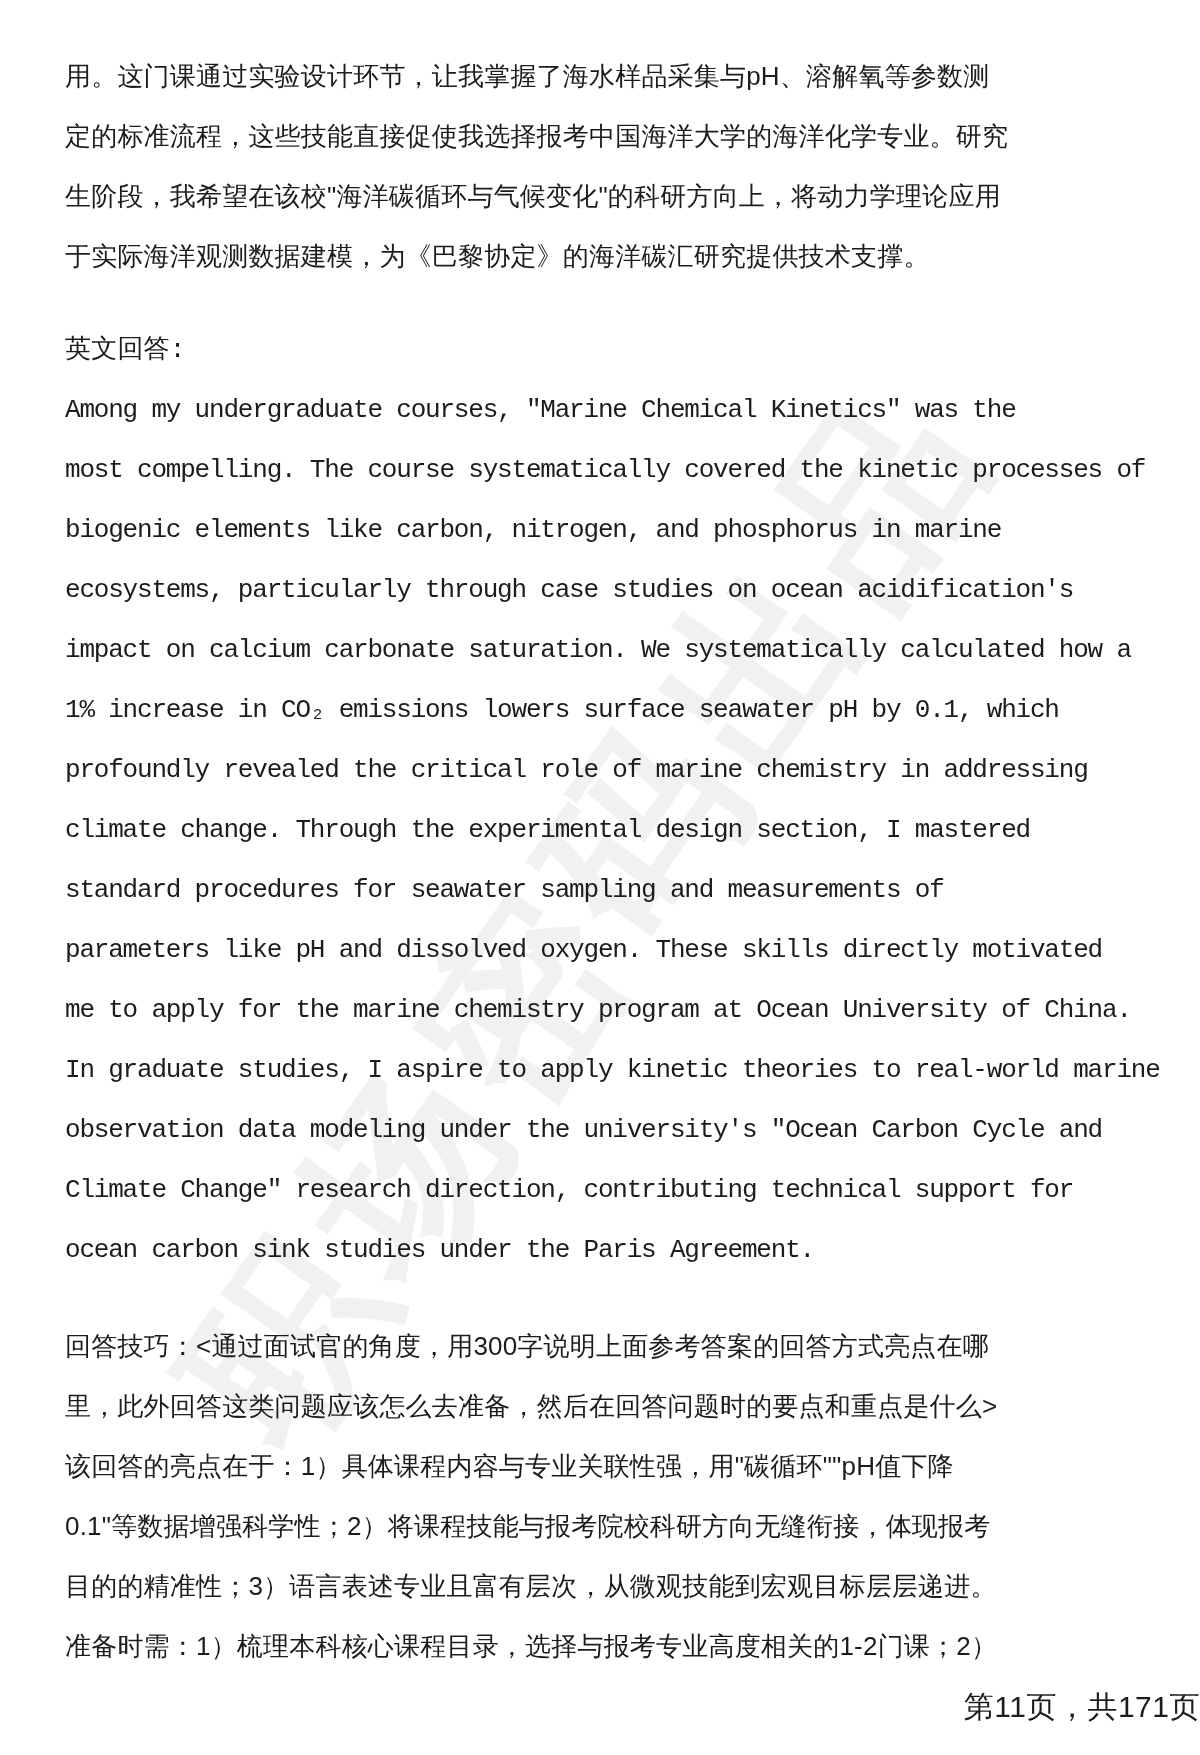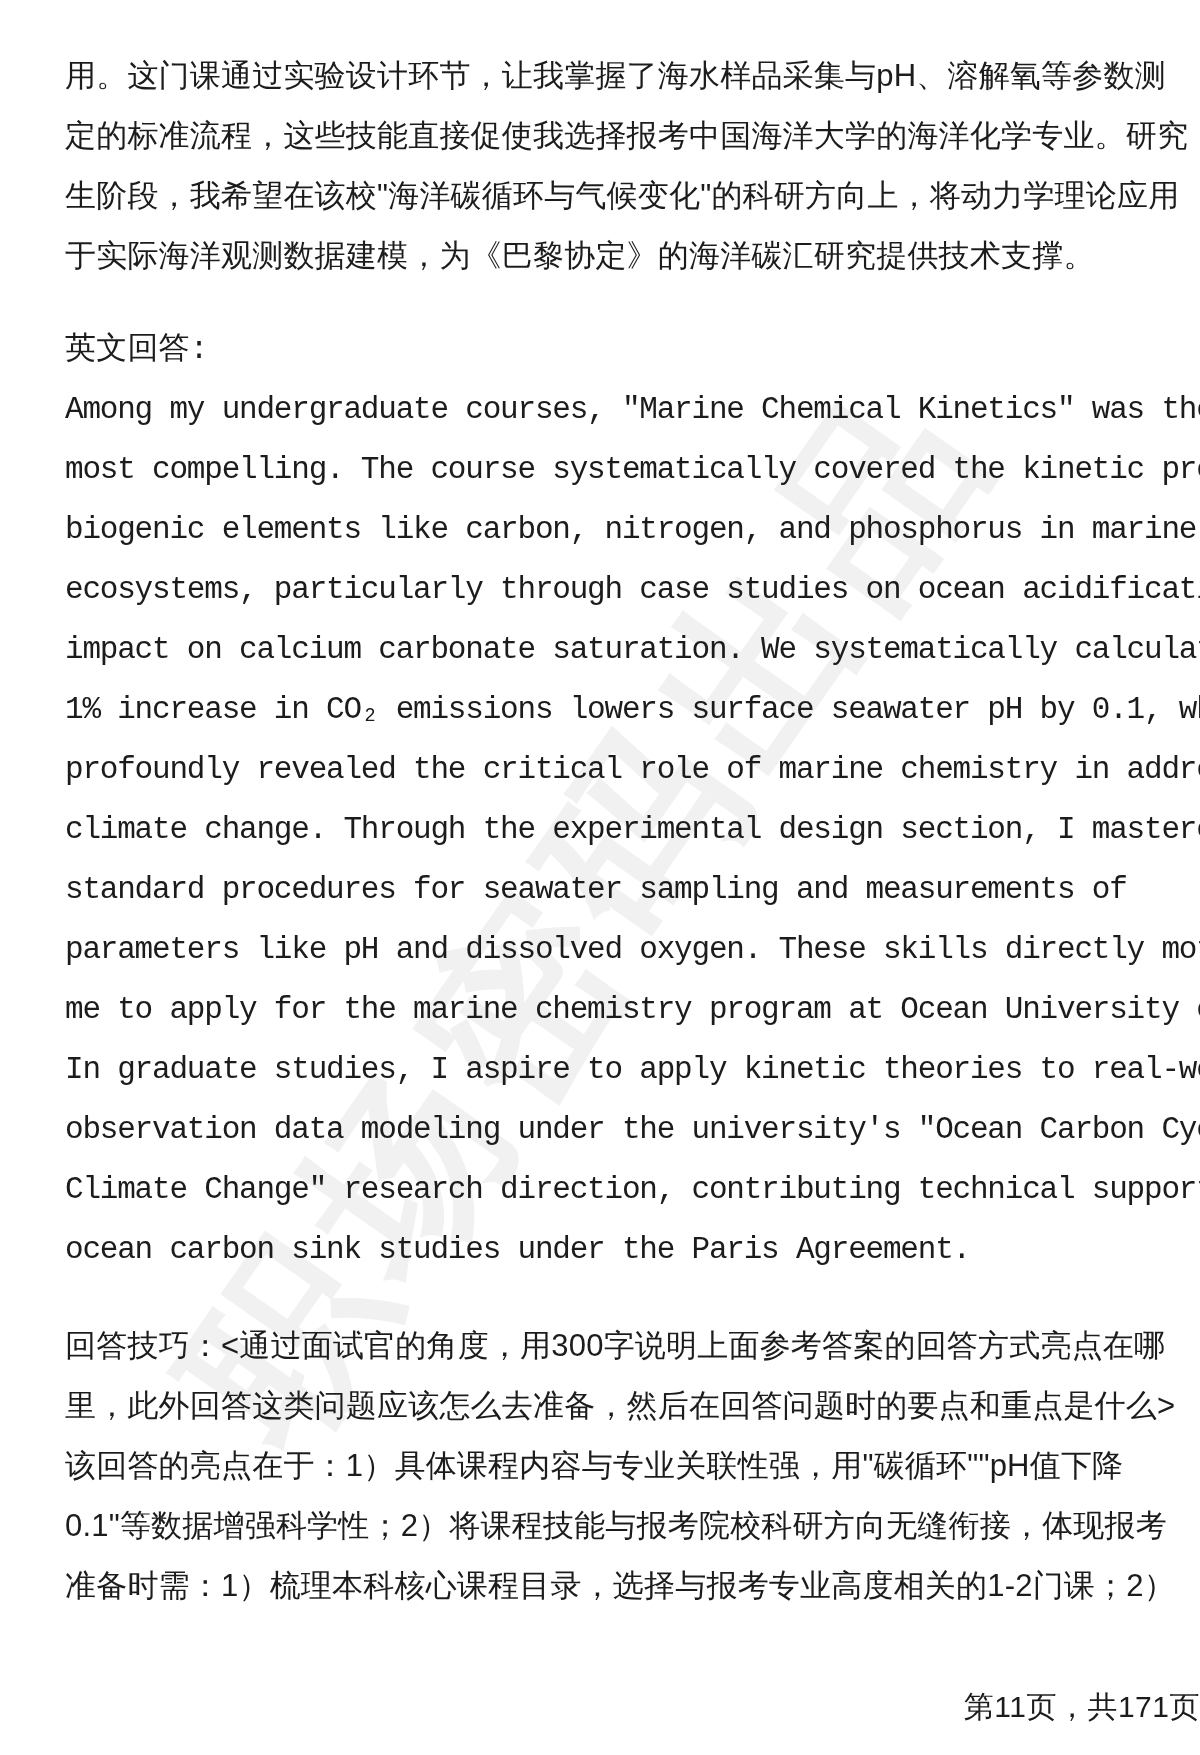--- a/index.html
+++ b/index.html
@@ -28,21 +28,21 @@
     z-index: 0;
     user-select: none;
     pointer-events: none;
   }
   .content {
     position: relative;
     z-index: 1;
     padding: 46px 65px 0 65px;
   }
   .line {
-    font-size: 31px;
+    font-size: 26px;
     line-height: 60px;
     white-space: nowrap;
     font-weight: 400;
   }
   .line.en { letter-spacing: -1.2px; }
   .line.zh { letter-spacing: 0.2px; }
   .answer-block { margin-top: 34px; font-family: Liberation Mono, monospace; }
   .tips-block { margin-top: 36px; }
   .footer {
     position: absolute;
@@ -88,20 +88,21 @@
       <div class="line en">observation data modeling under the university's "Ocean Carbon Cycle and</div>
       <div class="line en">Climate Change" research direction, contributing technical support for</div>
       <div class="line en">ocean carbon sink studies under the Paris Agreement.</div>
     </div>
 
     <div class="tips-block">
       <div class="line zh">回答技巧：&lt;通过面试官的角度，用300字说明上面参考答案的回答方式亮点在哪</div>
       <div class="line zh">里，此外回答这类问题应该怎么去准备，然后在回答问题时的要点和重点是什么&gt;</div>
       <div class="line zh">该回答的亮点在于：1）具体课程内容与专业关联性强，用"碳循环""pH值下降</div>
       <div class="line zh">0.1"等数据增强科学性；2）将课程技能与报考院校科研方向无缝衔接，体现报考</div>
+      <div class="line zh">目的的精准性；3）语言表述专业且富有层次，从微观技能到宏观目标层层递进。</div>
       <div class="line zh">准备时需：1）梳理本科核心课程目录，选择与报考专业高度相关的1-2门课；2）</div>
     </div>
 
   </div>
 
   <div class="footer">第11页，共171页</div>
 
 </div>
 
 </body></html>

